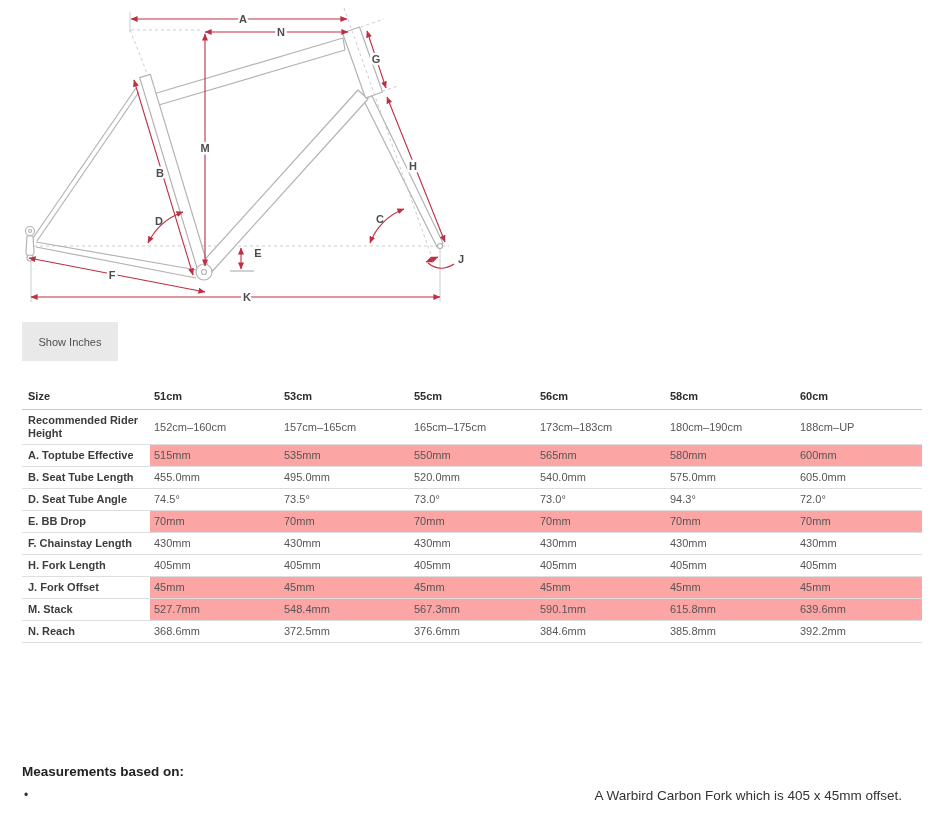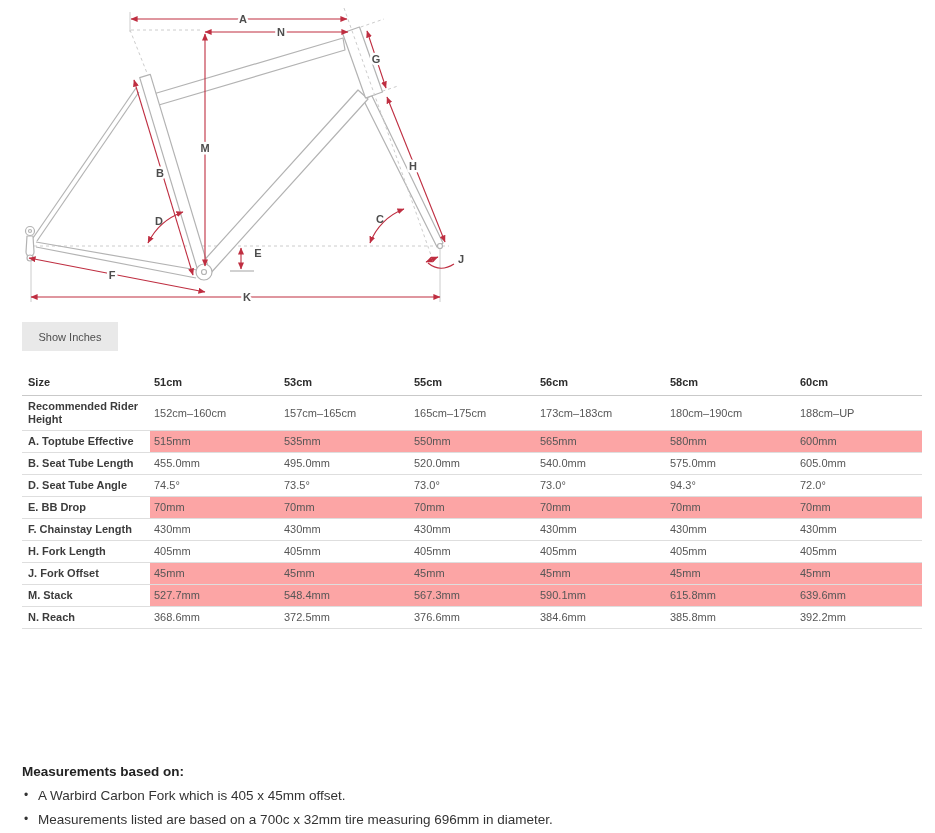--- a/index.html
+++ b/index.html
@@ -7,42 +7,42 @@
     position:relative;width:935px;height:833px;background:#fff;overflow:hidden;
     font-family:"Liberation Sans","DejaVu Sans",sans-serif;color:#3c3c3c;
   }
   
   .diagram{position:absolute;left:0;top:0;width:470px;height:312px;}
   .dim-label{font-family:"Liberation Sans","DejaVu Sans",sans-serif;font-size:11px;font-weight:bold;fill:#4d4d4d;
              paint-order:stroke;stroke:#ffffff;stroke-width:5px;stroke-linejoin:round;}
   .dim-label-plain{font-family:"Liberation Sans","DejaVu Sans",sans-serif;font-size:11px;font-weight:bold;fill:#4d4d4d;}
   
   .show-inches{
-    position:absolute;left:22px;top:322px;width:96px;height:29px;
+    position:absolute;left:22px;top:322px;width:96px;height:39px;
     background:#e9e9e9;border:none;color:#4f4f4f;font-size:11px;
     font-family:"Liberation Sans","DejaVu Sans",sans-serif;cursor:pointer;
   }
   
   table.geo{
-    position:absolute;left:22px;top:372px;width:900px;
+    position:absolute;left:22px;top:386px;width:900px;
     border-collapse:collapse;table-layout:fixed;font-size:11px;line-height:13px;
   }
   table.geo thead th{
     font-weight:bold;color:#2e2e2e;text-align:left;
     padding:4px 4px 6px 4px;border-bottom:1px solid #c9c9c9;
   }
   table.geo thead th.lblcol{padding-left:6px;}
   table.geo td{border-bottom:1px solid #dedede;vertical-align:middle;}
   table.geo td.lbl{font-weight:bold;color:#3c3c3c;padding:4px 4px 4px 6px;}
   table.geo td.val{color:#565656;padding:4px 4px 4px 4px;}
   table.geo tr.stripe td.val{background:#fca5a5;}
   
   .notes{position:absolute;left:22px;top:764px;width:880px;color:#2f2f2f;}
   .notes-heading{font-size:13.5px;font-weight:bold;color:#222;margin:0 0 9px 0;}
-  .notes ul{list-style:none;margin:0;padding:0;font-size:13.5px;}
+  .notes ul{list-style:none;margin:0;padding:0;font-size:13.5px;text-align:right;}
   .notes li{position:relative;padding-left:16px;margin-bottom:9px;color:#333;}
   .notes li::before{content:"•";position:absolute;left:2px;top:0;color:#333;font-size:12px;}
 </style>
 </head>
 <body>
 
 <div class="page">
 
   <svg class="diagram" viewBox="0 0 470 312" xmlns="http://www.w3.org/2000/svg">
     <defs>
@@ -230,17 +230,16 @@
           <td class="val">385.8mm</td>
           <td class="val">392.2mm</td>
         </tr>
       </tbody>
   </table>
 
   <div class="notes">
     <p class="notes-heading">Measurements based on:</p>
     <ul>
         <li>A Warbird Carbon Fork which is 405 x 45mm offset.</li>
-        <li>Measurements listed are based on a 700c x 32mm tire measuring 696mm in diameter.</li>
       </ul>
   </div>
 
 </div>
 
 </body></html>

